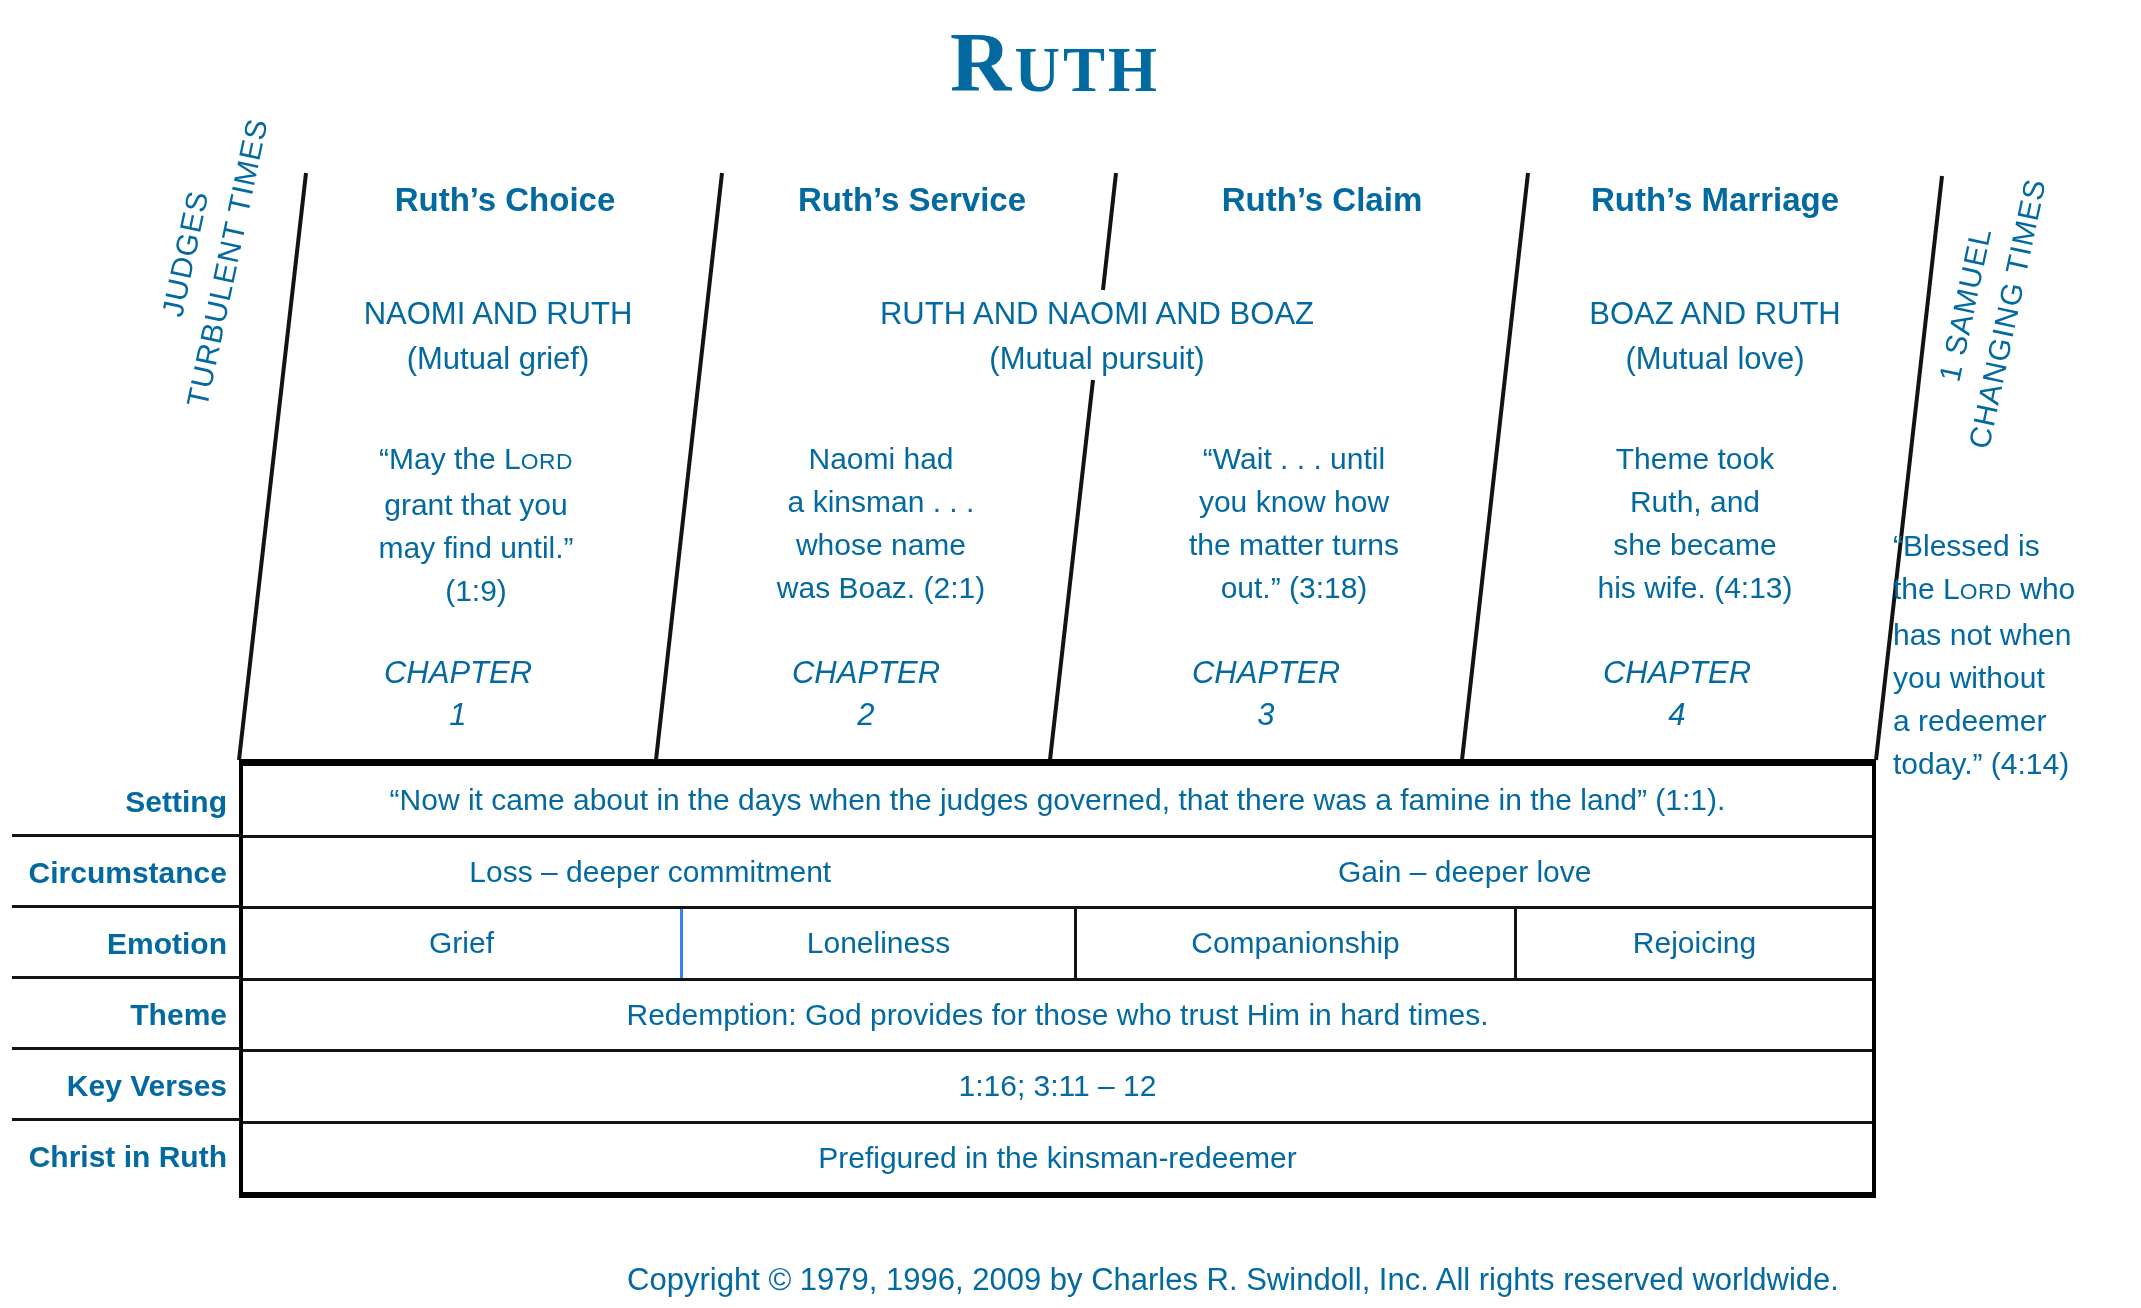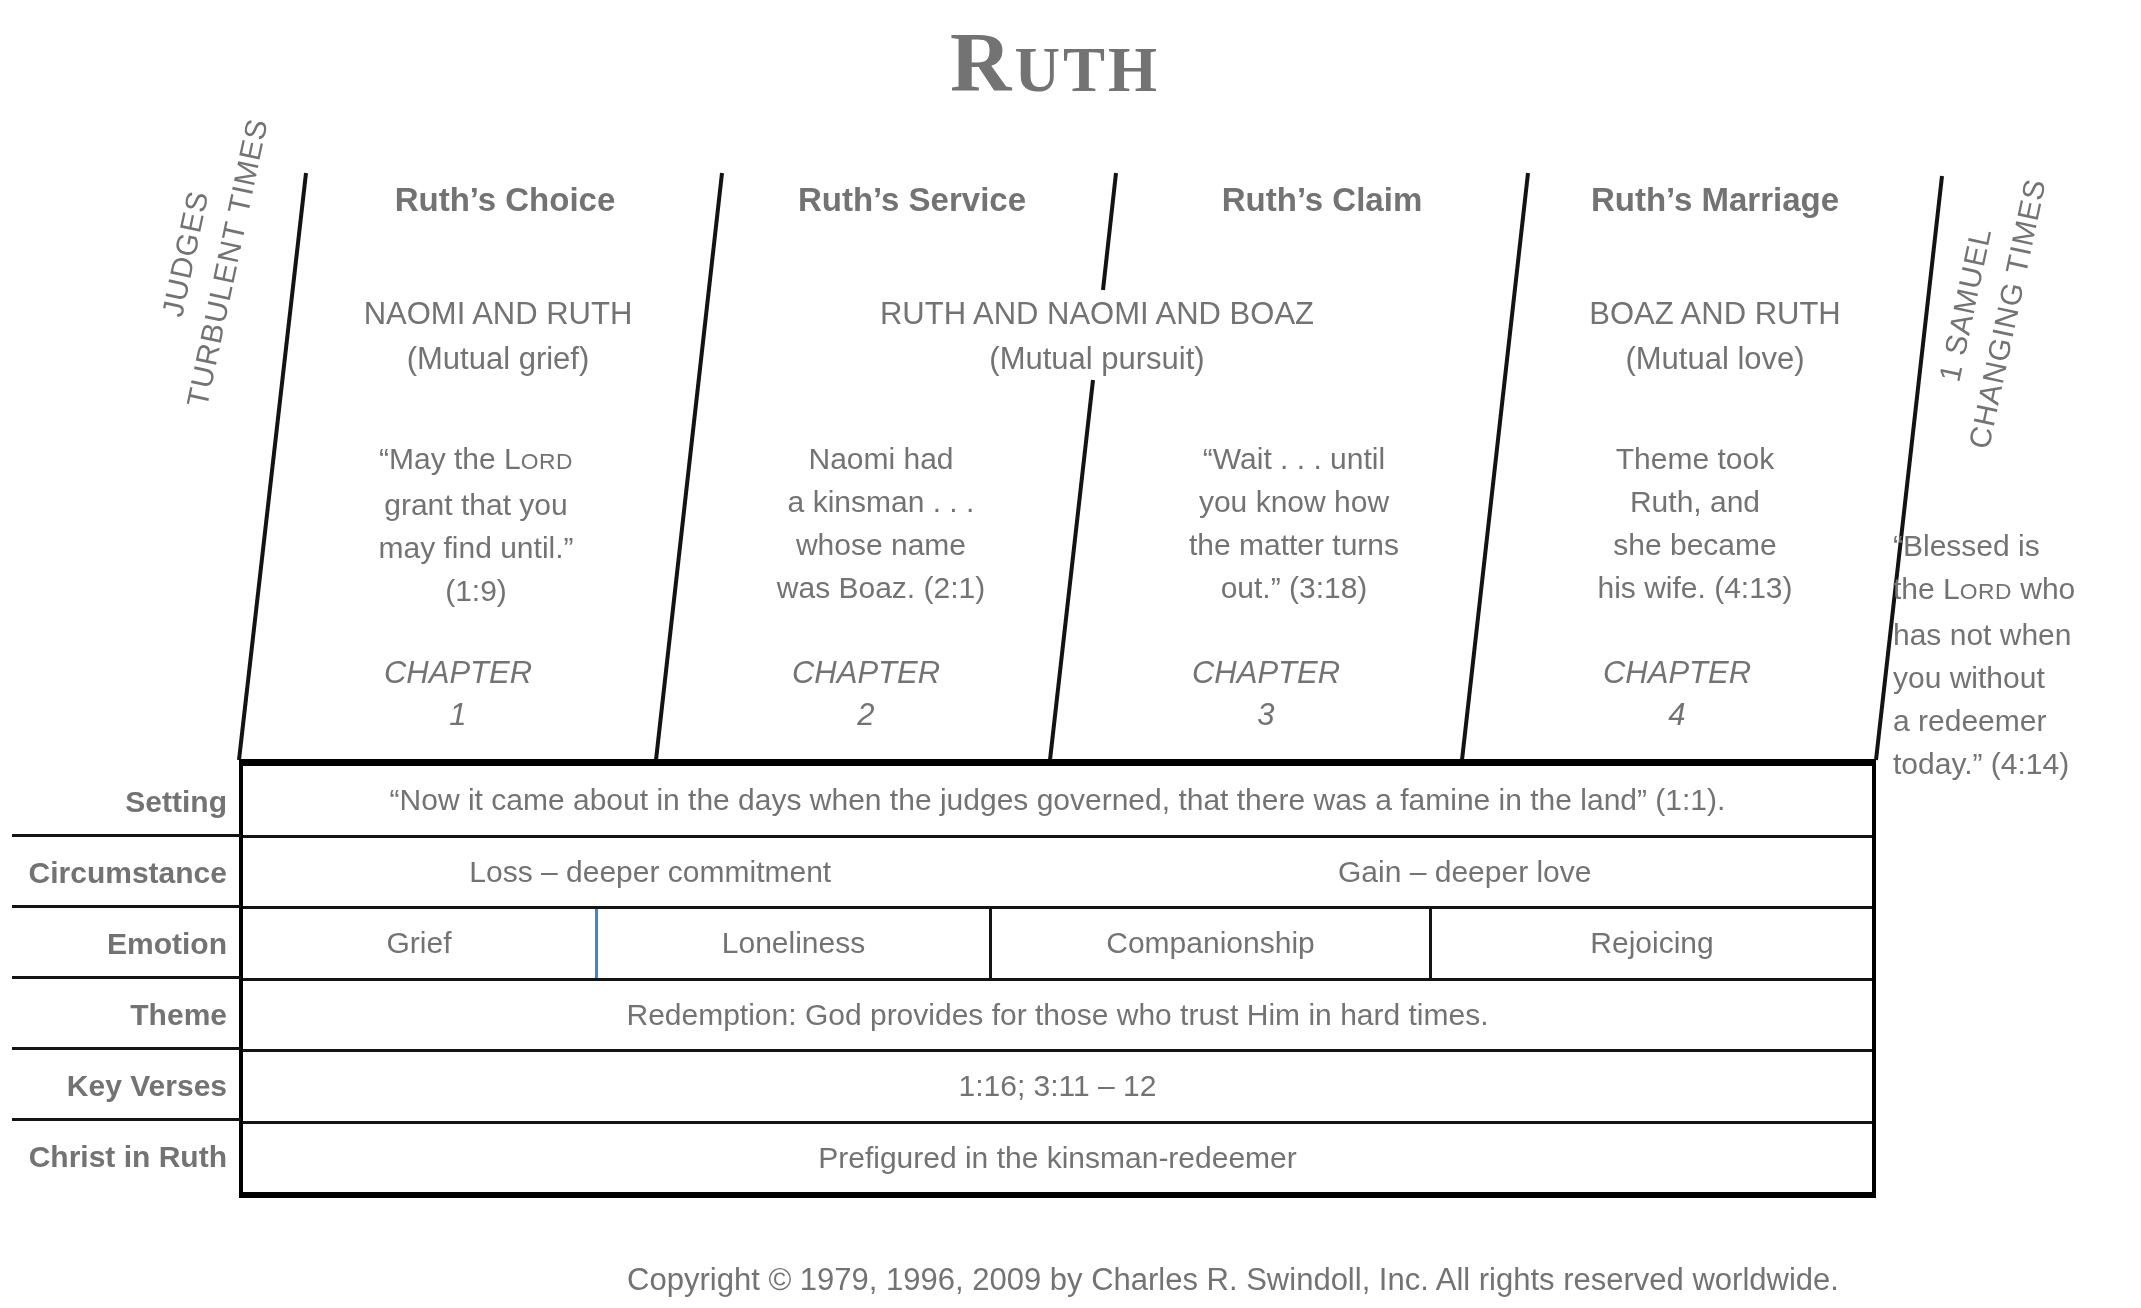--- a/index.html
+++ b/index.html
@@ -1,17 +1,17 @@
 <!DOCTYPE html>
 <html><head>
 <meta charset="utf-8">
 <style>
   html,body{margin:0;padding:0;background:#fff;}
   .canvas{position:relative;width:2141px;height:1308px;background:#ffffff;
-          font-family:"Liberation Sans",sans-serif;color:#737373;overflow:hidden;}
+          font-family:"Liberation Sans",sans-serif;color:#0369a1;overflow:hidden;}
   .abs{position:absolute;}
   .cx{transform:translateX(-50%);text-align:center;}
   svg.lines{position:absolute;left:0;top:0;width:2141px;height:1308px;}
   svg.lines line{stroke:#131313;stroke-width:4;}
 
   .title{top:20px;left:1055px;font-family:"Liberation Serif",serif;font-weight:bold;
          white-space:nowrap;letter-spacing:3px;line-height:85px;}
   .title .big{font-size:85px;}
   .title .small{font-size:63px;}
 
@@ -28,21 +28,21 @@
              white-space:nowrap;text-align:left;}
 
   .btable{left:239px;top:759px;width:1637px;height:439px;box-sizing:border-box;
           border:4px solid #000;border-top-width:7px;border-bottom-width:6px;
           display:flex;flex-direction:column;font-size:30px;}
   .trow{flex:1;display:flex;align-items:center;justify-content:center;
         box-sizing:border-box;position:relative;white-space:nowrap;}
   .trow + .trow{border-top:3px solid #141414;}
   .half{flex:1;display:flex;align-items:center;justify-content:center;height:100%;}
   .ecell{display:flex;align-items:center;justify-content:center;height:100%;box-sizing:border-box;}
-  .ecell.c1{width:352px;}
+  .ecell.c1{width:437px;}
   .ecell.c2{width:394px;border-left:3px solid #3b82f6;}
   .ecell.c3{width:440px;border-left:3px solid #141414;}
   .ecell.c4{flex:1;border-left:3px solid #141414;}
 
   .glabel{left:0;width:227px;height:71px;display:flex;align-items:center;
           justify-content:flex-end;font-weight:bold;font-size:30px;white-space:nowrap;}
   .gline{left:12px;width:229px;height:3px;background:#141414;}
 
   .copyright{left:1233px;top:1262px;font-size:31px;white-space:nowrap;}
 </style>

